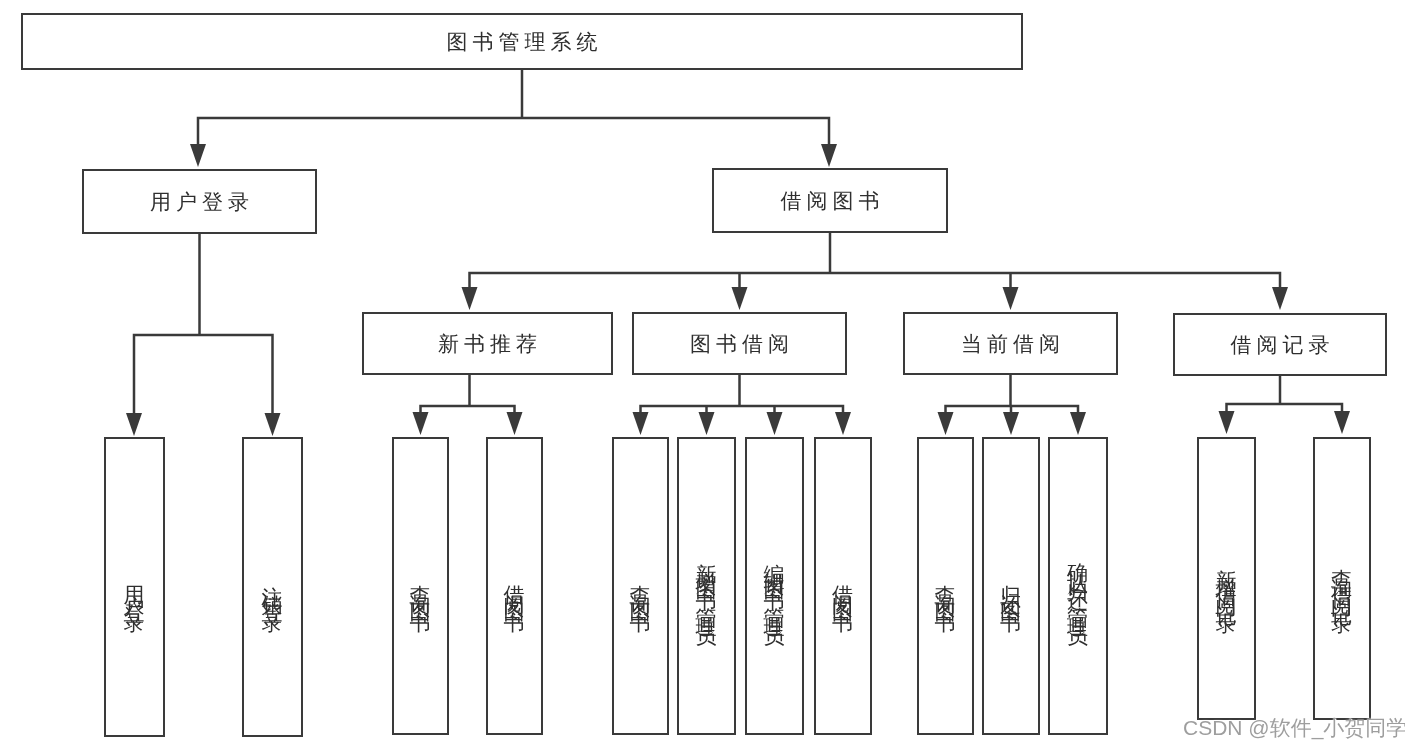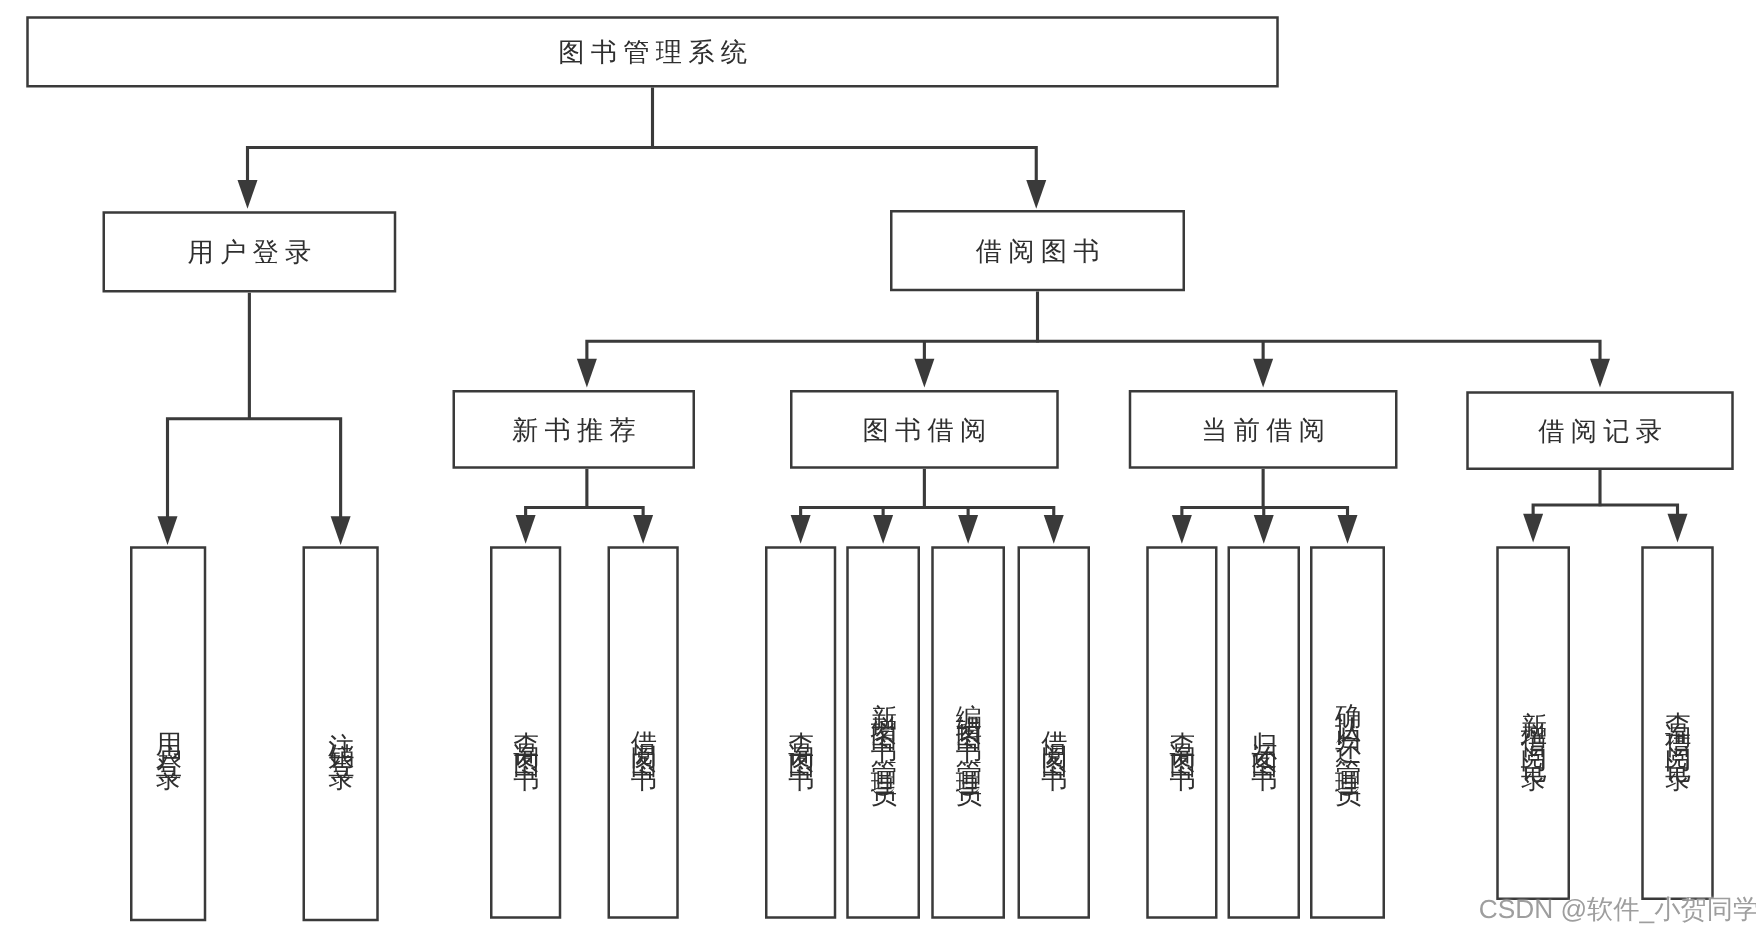--- a/index.html
+++ b/index.html
@@ -103,21 +103,21 @@
     <span class="hlabel">图书管理系统</span>
   </div>
 
   <div class="node" style="left:82px;top:169px;width:235px;height:65px;">
     <span class="hlabel">用户登录</span>
   </div>
   <div class="node" style="left:712px;top:168px;width:236px;height:65px;">
     <span class="hlabel">借阅图书</span>
   </div>
 
-  <div class="node" style="left:362px;top:312px;width:194px;height:63px;">
+  <div class="node" style="left:362px;top:312px;width:251px;height:63px;">
     <span class="hlabel">新书推荐</span>
   </div>
   <div class="node" style="left:903px;top:312px;width:215px;height:63px;">
     <span class="hlabel">当前借阅</span>
   </div>
   <div class="node" style="left:632px;top:312px;width:215px;height:63px;">
     <span class="hlabel">图书借阅</span>
   </div>
   <div class="node" style="left:1173px;top:313px;width:214px;height:63px;">
     <span class="hlabel">借阅记录</span>

